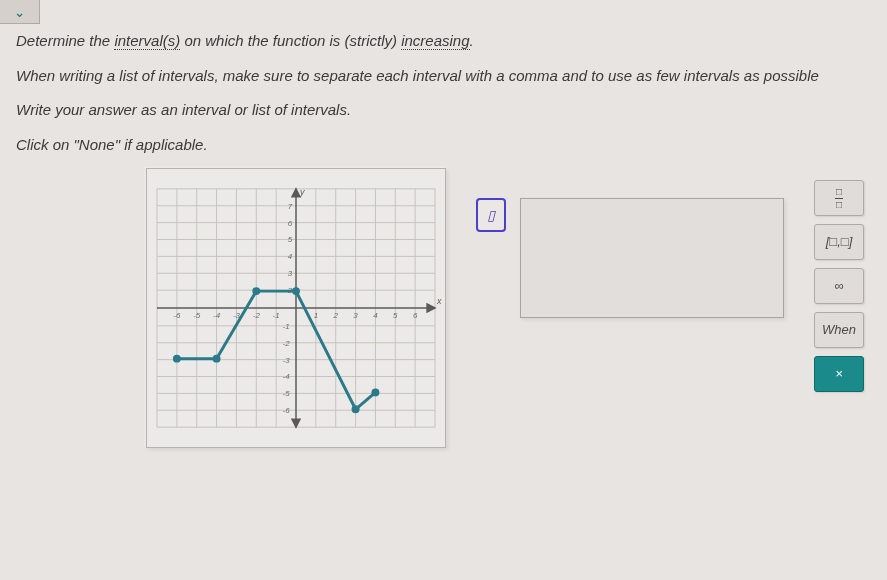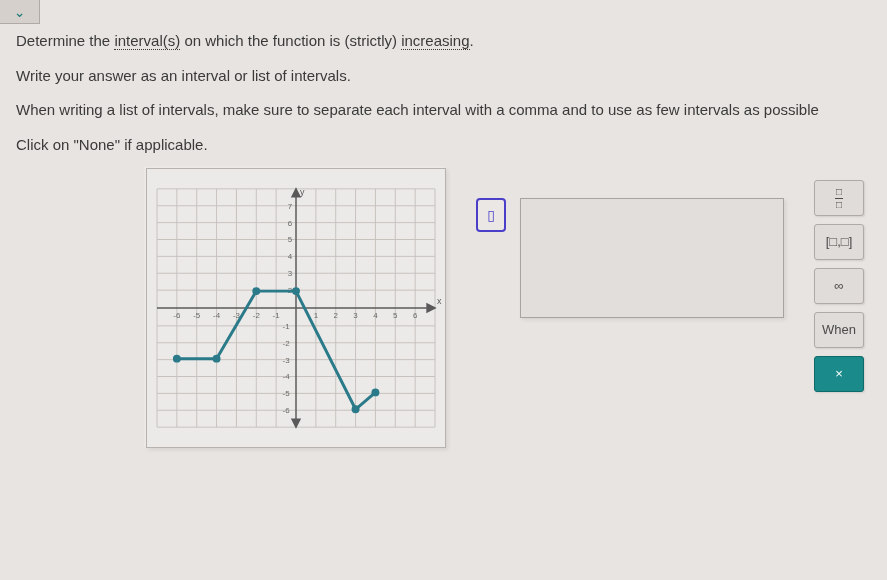--- a/index.html
+++ b/index.html
@@ -22,20 +22,21 @@
     display: flex;
     align-items: center;
     justify-content: center;
   }
   .chev { color: #1a7a7a; font-size: 14px; }
   .content {
     padding: 30px 12px 0 16px;
     color: #3a3a3a;
     font-size: 15px;
     line-height: 1.5;
+    font-style: italic;
   }
   .content p { margin-bottom: 12px; }
   .dotted { border-bottom: 1px dotted #3a3a3a; }
   .work-row {
     display: flex;
     align-items: flex-start;
     gap: 30px;
     margin-top: 10px;
     padding-left: 130px;
   }
@@ -107,22 +108,22 @@
 <body>
 
 <div class="tab-corner">
   <span class="chev">⌄</span>
 </div>
 
 <div class="content">
   <p>
     <span>Determine the </span><span class="dotted">interval(s)</span><span> on which the function is (strictly) </span><span class="dotted">increasing</span><span>.</span>
   </p>
+  <p>When writing a list of intervals, make sure to separate each interval with a comma and to use as few intervals as possible</p>
   <p>Write your answer as an interval or list of intervals.</p>
-  <p>When writing a list of intervals, make sure to separate each interval with a comma and to use as few intervals as possible</p>
   <p>Click on "None" if applicable.</p>
 
   <div class="work-row">
     <div class="graph-box">
       <svg class="graph-svg" viewBox="0 0 300 280">
         <g stroke="#c8c2be" stroke-width="1">
           <line x1="10" y1="20" x2="10" y2="260"></line>
             <line x1="30" y1="20" x2="30" y2="260"></line>
           <line x1="50" y1="20" x2="50" y2="260"></line>
             <line x1="70" y1="20" x2="70" y2="260"></line>

